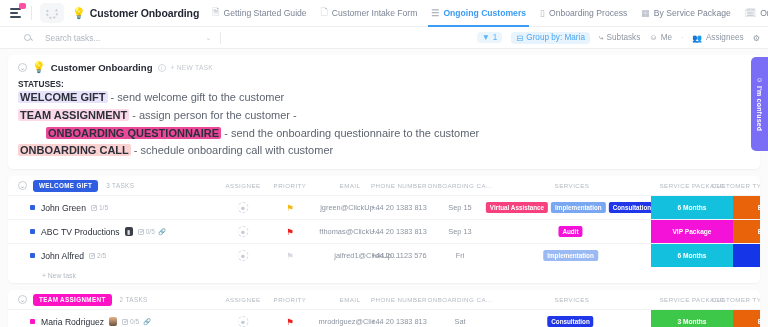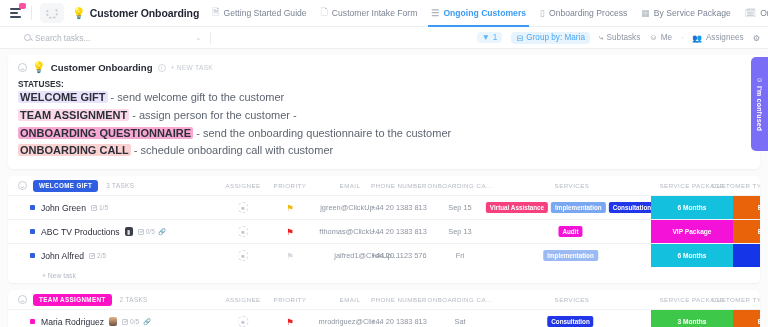--- a/index.html
+++ b/index.html
@@ -70,21 +70,21 @@
   }
   .tab-div { width:1px; height:13px; background:#e9ebef; align-self:center; }
 
   
   .searchbar{
     height:22px; display:flex; align-items:center;
     border-bottom:1px solid #eceef1; background:#fff;
     padding-left:8px; font-size:8.4px; color:#b0b6c0;
     position:relative;
   }
-  .search-left{display:flex;align-items:center;gap:4px;padding-left:16px;}
+  .search-left{display:flex;align-items:center;gap:14px;padding-left:16px;}
   .mag {
     width:7px;height:7px;border:1.2px solid #b9bec7;border-radius:50%;
     position:relative;display:inline-block;
   }
   .mag:after{content:"";position:absolute;width:3px;height:1.2px;background:#b9bec7;
     transform:rotate(45deg);right:-2.5px;bottom:0px;}
   .search-caret{ margin-left:105px; font-size:7px; color:#c3c8d0;}
   .search-vline{ width:1px;height:12px;background:#e9ebef; margin-left:9px;}
   .sb-right{ margin-left:auto; display:flex;align-items:center;gap:9px; padding-right:8px;}
   .chip-filter{
@@ -115,21 +115,21 @@
   .desc-head .t{font-size:9.6px;font-weight:bold;color:#272b36;}
   .info-dot{
     width:8px;height:8px;border-radius:50%;border:1px solid #d6dae0;color:#c3c8d0;
     font-size:6px;display:flex;align-items:center;justify-content:center;
   }
   .newtask{font-size:6.6px;color:#c5cad2;letter-spacing:0.3px;}
   .desc-line{font-size:11px;color:#5d6470;line-height:1.62;white-space:nowrap;}
   .hl{ padding:0 2px; border-radius:2px; font-weight:bold; color:#2b2f3a;}
   .hl-purple{ background:#e8e3fb; }
   .hl-pink  { background:#fbd9e8; }
-  .hl-orange{ background:#f9a8d4; }
+  .hl-orange{ background:#ec4899;margin-left:28px; }
   .hl-red   { background:#fbd2d2; }
   .statuses-label{font-size:8.3px;font-weight:bold;color:#2b2f3a;}
 
   
   .group-card{
     background:#fff; margin:7px 8px 0 8px; border-radius:5px;
     box-shadow:0 1px 2px rgba(20,25,40,0.05);
     overflow:hidden;
   }
   .group-head{

